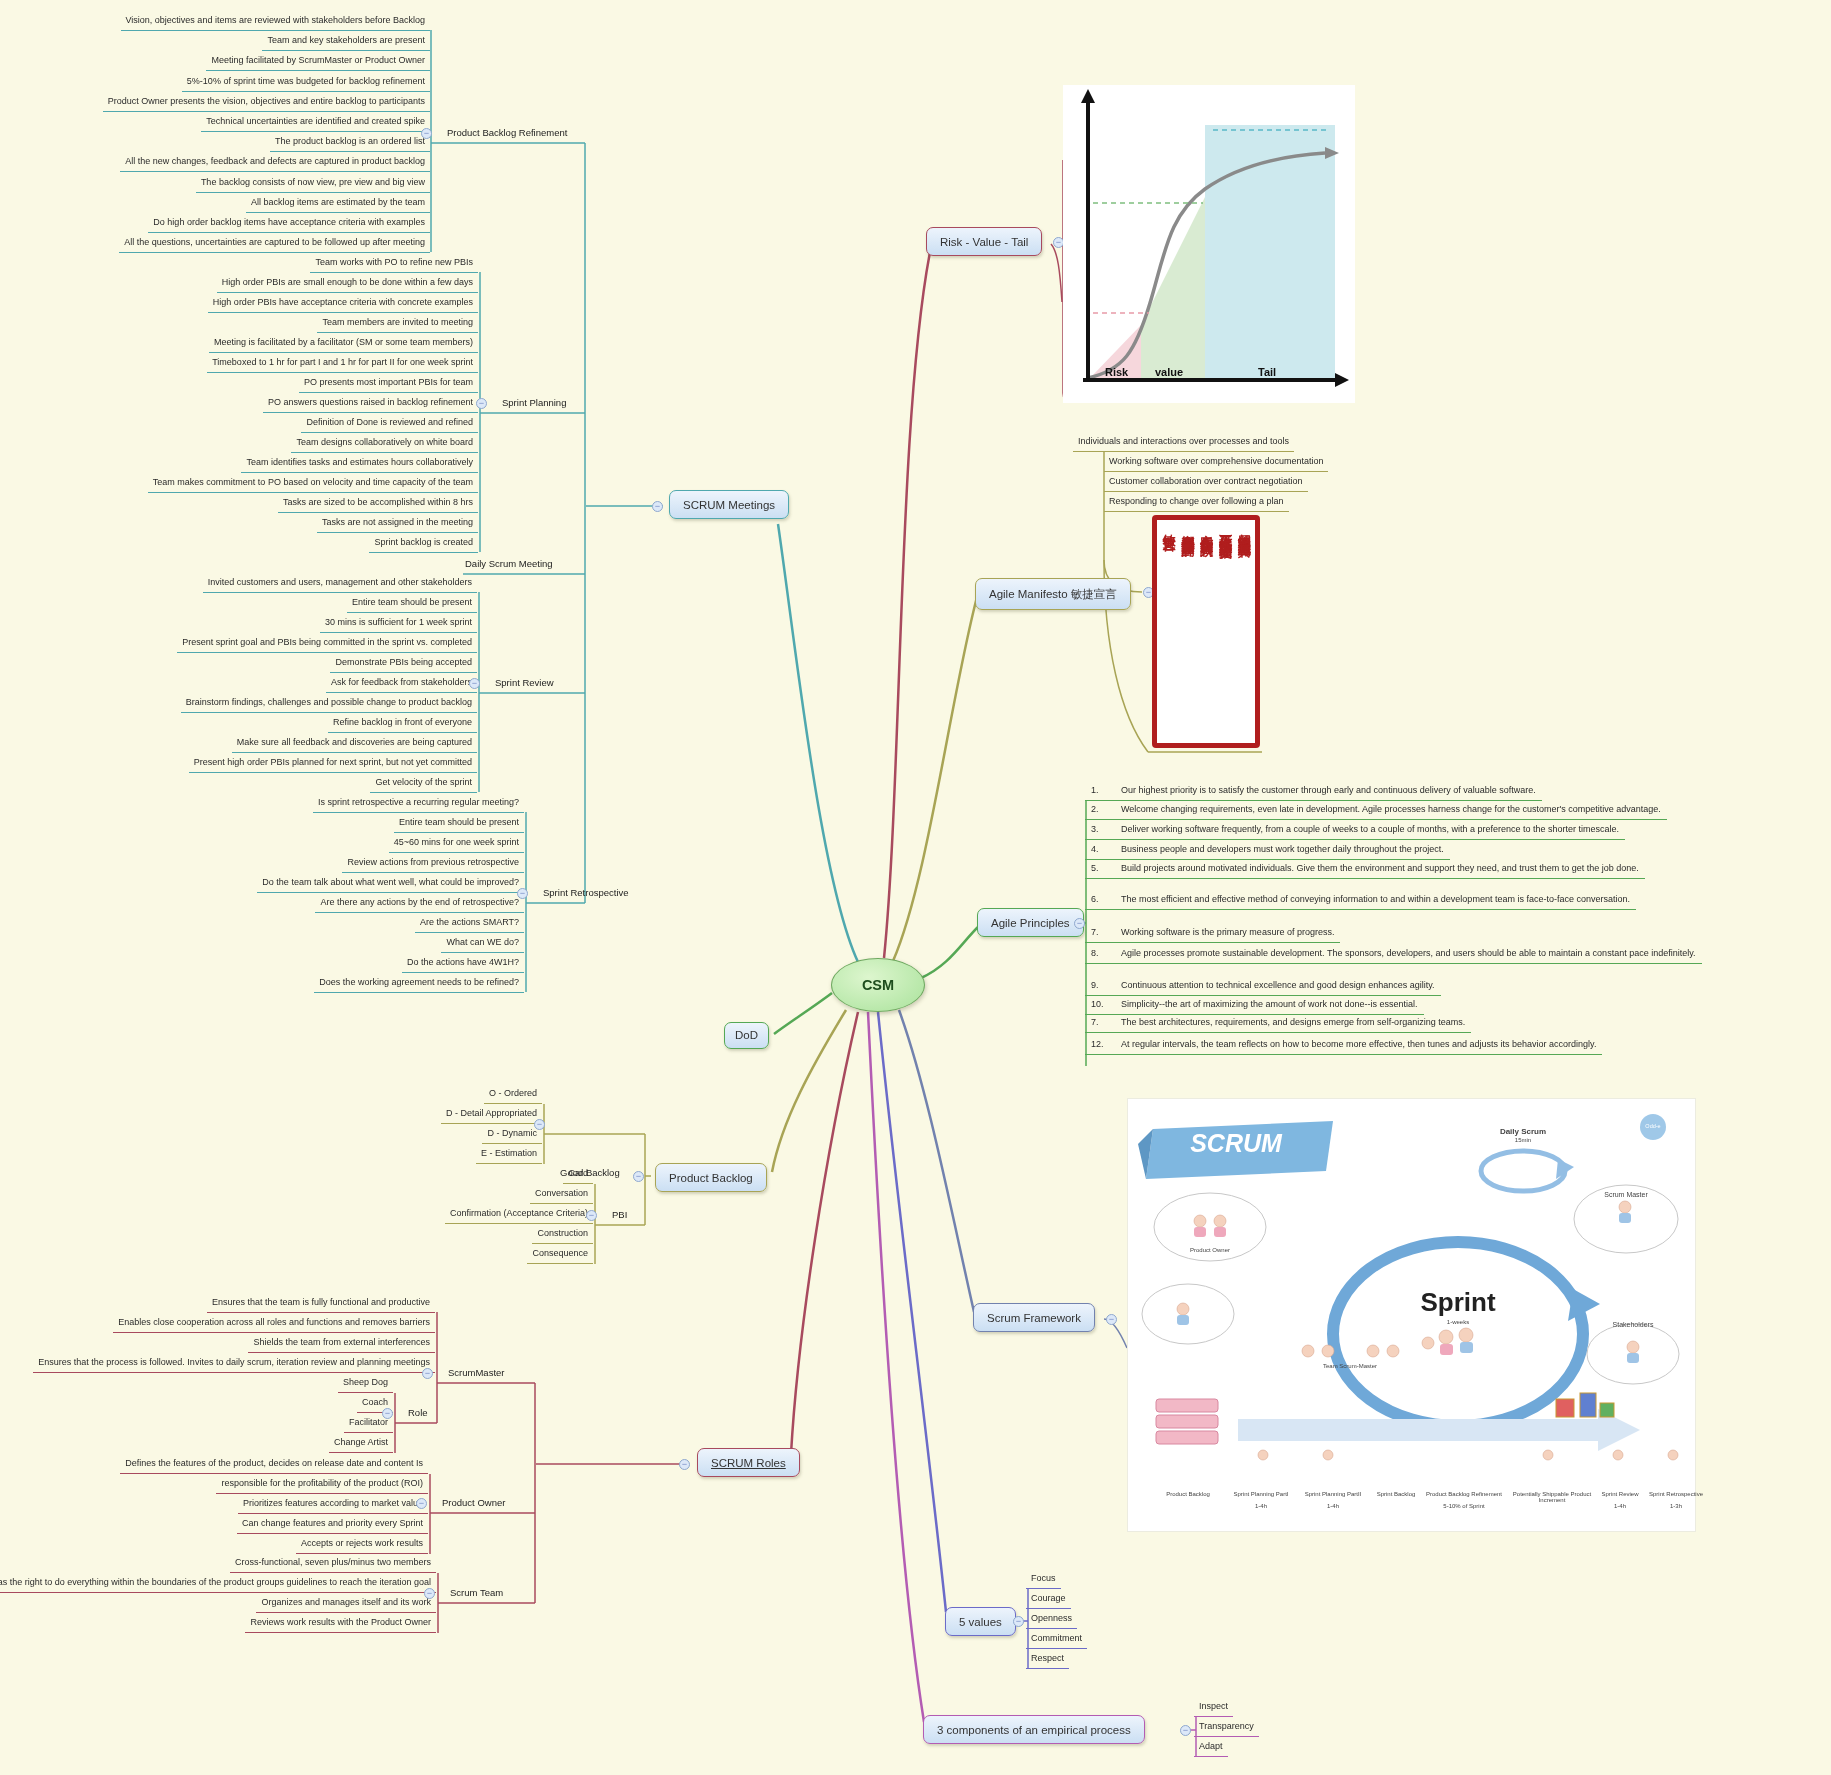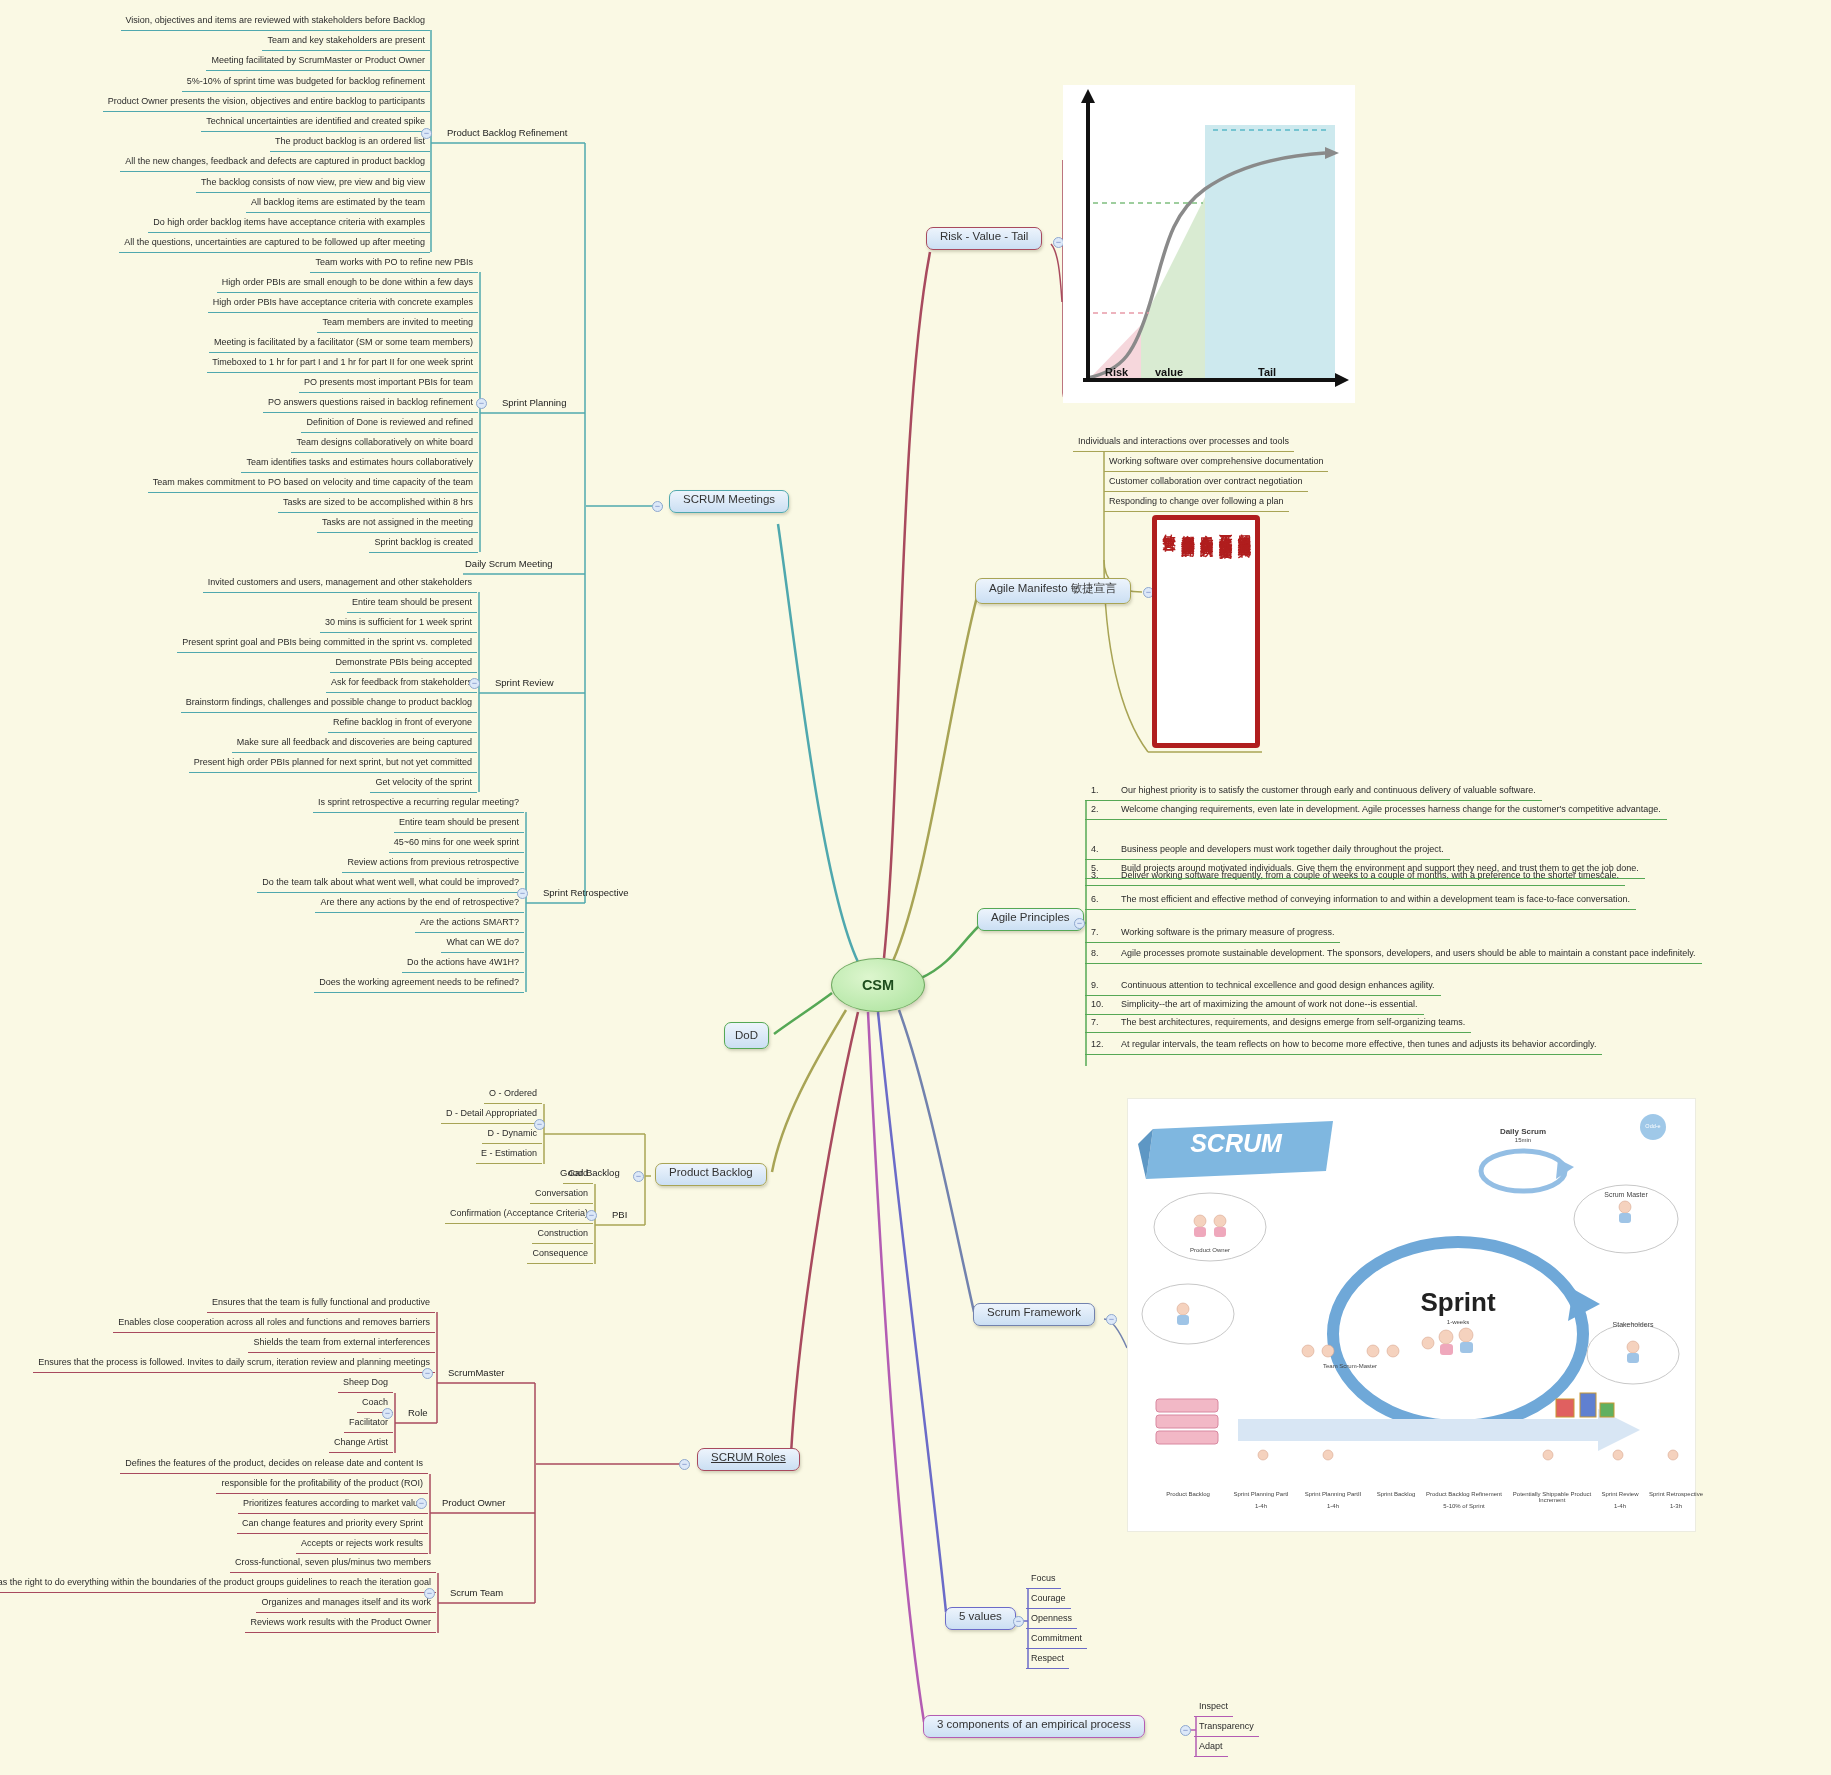--- a/index.html
+++ b/index.html
@@ -4,21 +4,21 @@
 <style>
   html,body{margin:0;padding:0;background:#FAF9E4;font-family:"Liberation Sans",sans-serif;}
   #canvas{position:relative;width:1831px;height:1775px;background:#FAF9E4;overflow:hidden;}
   svg.wires{position:absolute;left:0;top:0;pointer-events:none;}
   .item{position:absolute;white-space:nowrap;font-size:9px;line-height:15px;height:16px;
         color:#2b2b2b;padding:0 5px 1px 5px;border-bottom:1.6px solid #999;}
   .item.R{text-align:left;}
   .principle{white-space:normal;max-width:728px;height:auto;line-height:13px;padding:2px 6px 3px 6px;}
   .principle .num{display:inline-block;width:30px;}
   .ptopic{position:absolute;white-space:nowrap;font-size:9.5px;color:#222;line-height:14px;}
-  .mbox{position:absolute;font-size:11.5px;color:#333;padding:2px 13px 7px 13px;border-radius:7px;
+  .mbox{position:absolute;font-size:11.5px;color:#333;padding:8px 13px 7px 13px;border-radius:7px;
         background:linear-gradient(#EDF4FC,#CBDFF3);border:1.4px solid #8aa;box-shadow:1px 2px 3px rgba(90,90,60,.25);white-space:nowrap;}
   .cicon{position:absolute;width:11px;height:11px;border-radius:50%;background:#DCE8F8;border:1px solid #8FA8CE;
          color:#7288C2;font-size:9px;line-height:9px;text-align:center;box-sizing:border-box;}
   .oval{position:absolute;left:831px;top:958px;width:92px;height:52px;border-radius:50%;
         background:radial-gradient(ellipse at 40% 35%,#DDF6CE,#A9E29B);border:1.6px solid #6FA860;
         display:flex;align-items:center;justify-content:center;font-size:14.5px;font-weight:bold;color:#1e4d1e;
         box-shadow:1px 2px 4px rgba(90,90,60,.3);}
   .imgbox{position:absolute;background:#fff;}
   .seal{position:absolute;left:1152px;top:515px;width:108px;height:233px;background:#fff;
         border:5px solid #B01E1E;border-radius:4px;box-sizing:border-box;
@@ -336,21 +336,21 @@
     <div class="ptopic" style="left: 448px; top: 1366px;">ScrumMaster</div>
     <div class="cicon" style="left: 422px; top: 1368px;">−</div>
     <div class="ptopic" style="left: 408px; top: 1406px;">Role</div>
     <div class="cicon" style="left: 382px; top: 1408px;">−</div>
     <div class="ptopic" style="left: 442px; top: 1496px;">Product Owner</div>
     <div class="cicon" style="left: 416px; top: 1498px;">−</div>
     <div class="ptopic" style="left: 450px; top: 1586px;">Scrum Team</div>
     <div class="cicon" style="left: 424px; top: 1588px;">−</div>
     <div class="item R principle" style="left: 1085px; top: 782px; border-bottom-color: rgb(85, 168, 85);"><span class="num">1.</span><span>Our highest priority is to satisfy the customer through early and continuous delivery of valuable software.</span></div>
     <div class="item R principle" style="left: 1085px; top: 801px; border-bottom-color: rgb(85, 168, 85);"><span class="num">2.</span><span>Welcome changing requirements, even late in development. Agile processes harness change for the customer's competitive advantage.</span></div>
-    <div class="item R principle" style="left: 1085px; top: 867px; border-bottom-color: rgb(85, 168, 85);"><span class="num">3.</span><span>Deliver working software frequently, from a couple of weeks to a couple of months, with a preference to the shorter timescale.</span></div>
+    <div class="item R principle" style="left: 1085px; top: 821px; border-bottom-color: rgb(85, 168, 85);"><span class="num">3.</span><span>Deliver working software frequently, from a couple of weeks to a couple of months, with a preference to the shorter timescale.</span></div>
     <div class="item R principle" style="left: 1085px; top: 841px; border-bottom-color: rgb(85, 168, 85);"><span class="num">4.</span><span>Business people and developers must work together daily throughout the project.</span></div>
     <div class="item R principle" style="left: 1085px; top: 860px; border-bottom-color: rgb(85, 168, 85);"><span class="num">5.</span><span>Build projects around motivated individuals. Give them the environment and support they need, and trust them to get the job done.</span></div>
     <div class="item R principle" style="left: 1085px; top: 891px; border-bottom-color: rgb(85, 168, 85);"><span class="num">6.</span><span>The most efficient and effective method of conveying information to and within a development team is face-to-face conversation.</span></div>
     <div class="item R principle" style="left: 1085px; top: 924px; border-bottom-color: rgb(85, 168, 85);"><span class="num">7.</span><span>Working software is the primary measure of progress.</span></div>
     <div class="item R principle" style="left: 1085px; top: 945px; border-bottom-color: rgb(85, 168, 85);"><span class="num">8.</span><span>Agile processes promote sustainable development. The sponsors, developers, and users should be able to maintain a constant pace indefinitely.</span></div>
     <div class="item R principle" style="left: 1085px; top: 977px; border-bottom-color: rgb(85, 168, 85);"><span class="num">9.</span><span>Continuous attention to technical excellence and good design enhances agility.</span></div>
     <div class="item R principle" style="left: 1085px; top: 996px; border-bottom-color: rgb(85, 168, 85);"><span class="num">10.</span><span>Simplicity--the art of maximizing the amount of work not done--is essential.</span></div>
     <div class="item R principle" style="left: 1085px; top: 1014px; border-bottom-color: rgb(85, 168, 85);"><span class="num">7.</span><span>The best architectures, requirements, and designs emerge from self-organizing teams.</span></div>
     <div class="item R principle" style="left: 1085px; top: 1036px; border-bottom-color: rgb(85, 168, 85);"><span class="num">12.</span><span>At regular intervals, the team reflects on how to become more effective, then tunes and adjusts its behavior accordingly.</span></div>
   </div>

